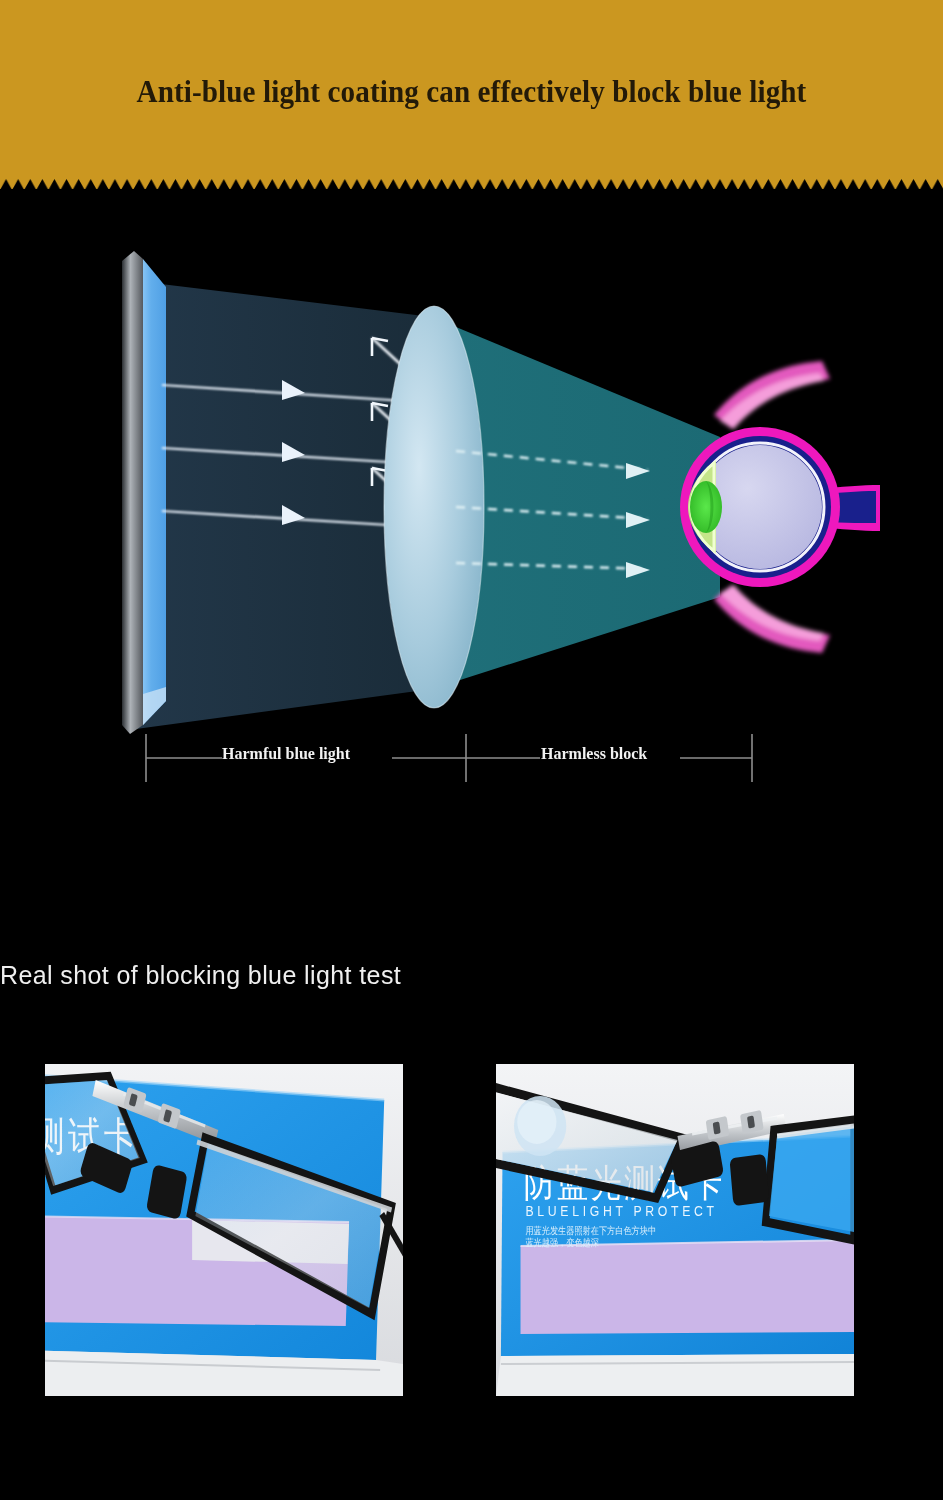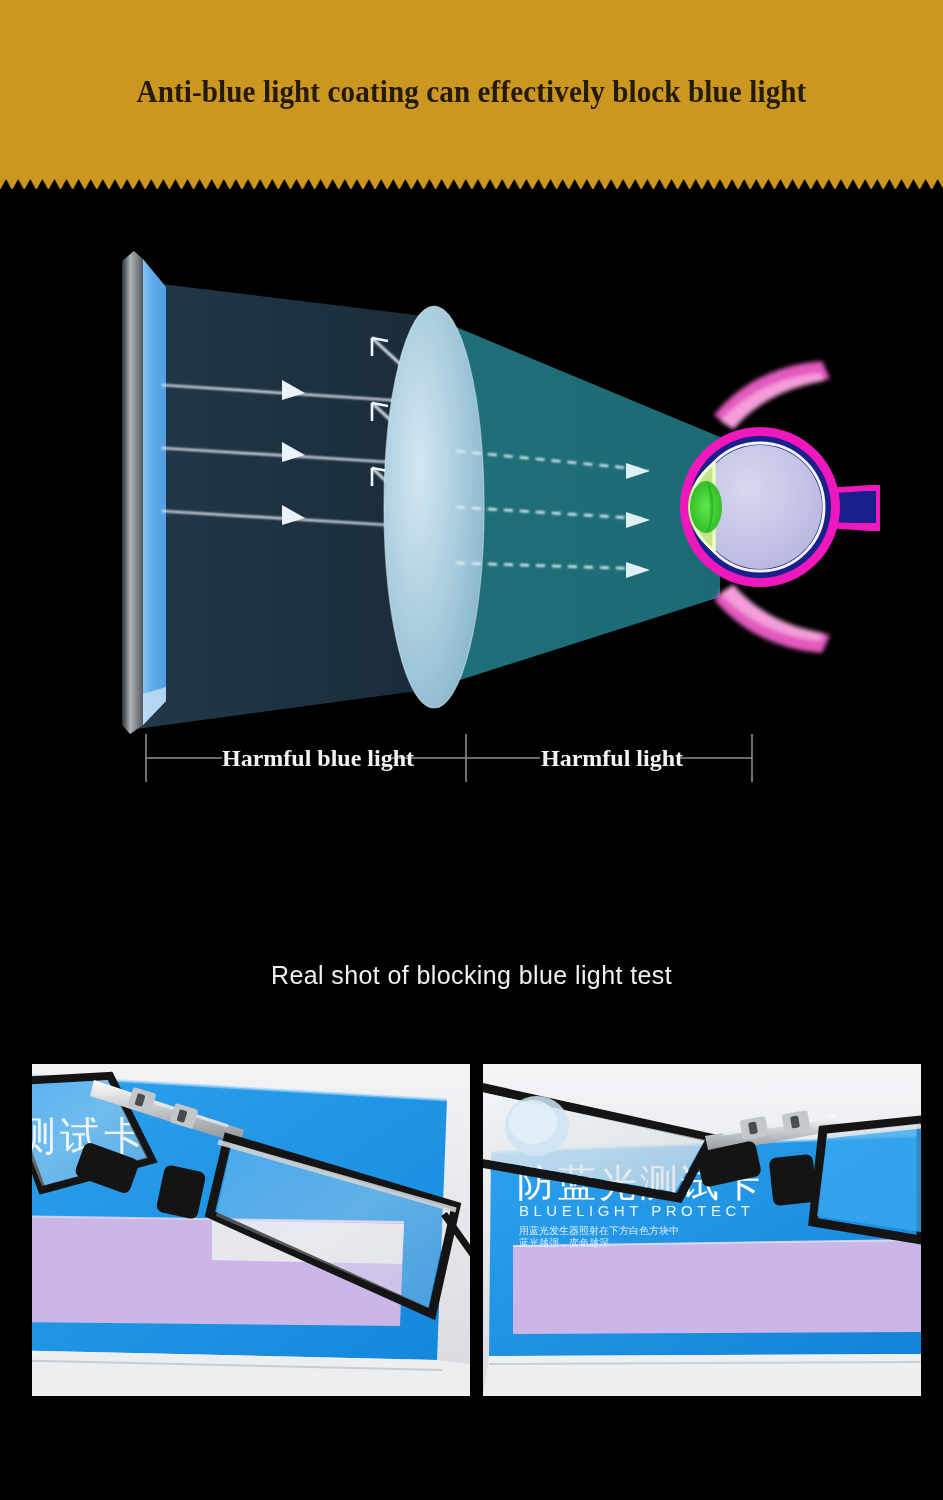--- a/index.html
+++ b/index.html
@@ -32,38 +32,37 @@
     position:absolute; left:0; top:189px; width:943px; height:1311px;
     background:#000; overflow:hidden;
   }
   .diagram { position:absolute; left:0; top:0; width:943px; height:560px; }
 
   
   .bracket-row { position:absolute; left:0; top:545px; width:943px; height:60px; }
   .lbl {
     position:absolute; top:556px;
     font-family:"Liberation Serif", serif;
-    font-size:24px; font-weight:700; color:#f2f2f2;
+    font-size:16px; font-weight:700; color:#f2f2f2;
     white-space:nowrap;
   }
   .lbl-harmful { left:222px; }
   .lbl-harmless{ left:541px; }
 
   .realshot {
     position:absolute; left:0; top:772px; width:943px;
-    text-align:center;
     font-size:25px; color:#efefef; letter-spacing:.4px;
     white-space:nowrap;
   }
 
   
   .photos { position:absolute; left:0; top:875px; width:943px; height:340px; }
   .photo {
-    position:absolute; top:0; width:438px; height:332px;
-    overflow:hidden; background:#0a0a0a;
+    position:absolute; top:0; width:358px; height:332px;
+    overflow:hidden; background:#0a0a0a;margin-left:13px;
   }
   .photo-left  { left:32px; }
   .photo-right { left:483px; }
   .photo svg { display:block; width:100%; height:100%; }
 </style>
 </head>
 <body>
 
 <div class="header">
   <div class="header-title">Anti-blue light coating can effectively block blue light</div>
@@ -201,21 +200,21 @@
       <line x1="146" y1="0" x2="146" y2="48"></line>
       <line x1="146" y1="24" x2="222" y2="24"></line>
       <line x1="392" y1="24" x2="466" y2="24"></line>
       <line x1="466" y1="0" x2="466" y2="48"></line>
       <line x1="466" y1="24" x2="540" y2="24"></line>
       <line x1="680" y1="24" x2="752" y2="24"></line>
       <line x1="752" y1="0" x2="752" y2="48"></line>
     </g>
   </svg>
   <div class="lbl lbl-harmful">Harmful blue light</div>
-  <div class="lbl lbl-harmless">Harmful light</div>
+  <div class="lbl lbl-harmless">Harmless block</div>
 
   <div class="realshot">Real shot of blocking blue light test</div>
 
   <div class="photos">
 
     <div class="photo photo-left">
       <svg viewBox="0 0 438 332" preserveAspectRatio="none">
         <defs>
           <linearGradient id="pgbgL" x1="0" y1="0" x2="0" y2="1">
             <stop offset="0" stop-color="#f2f3f5"></stop>

